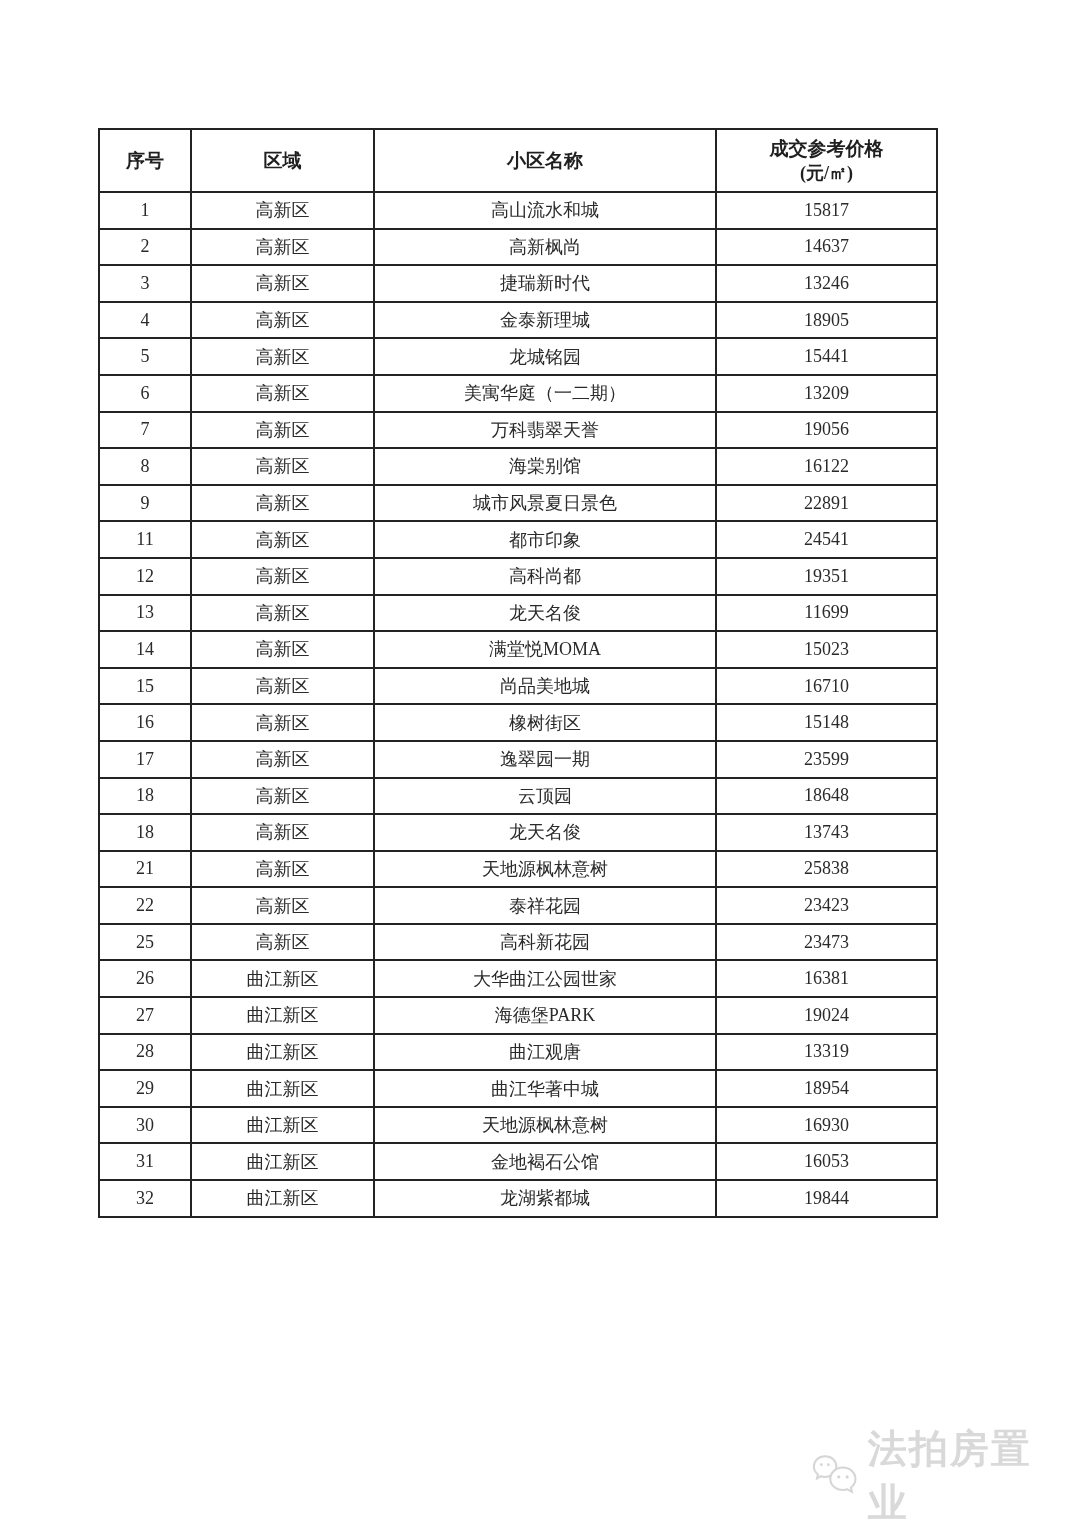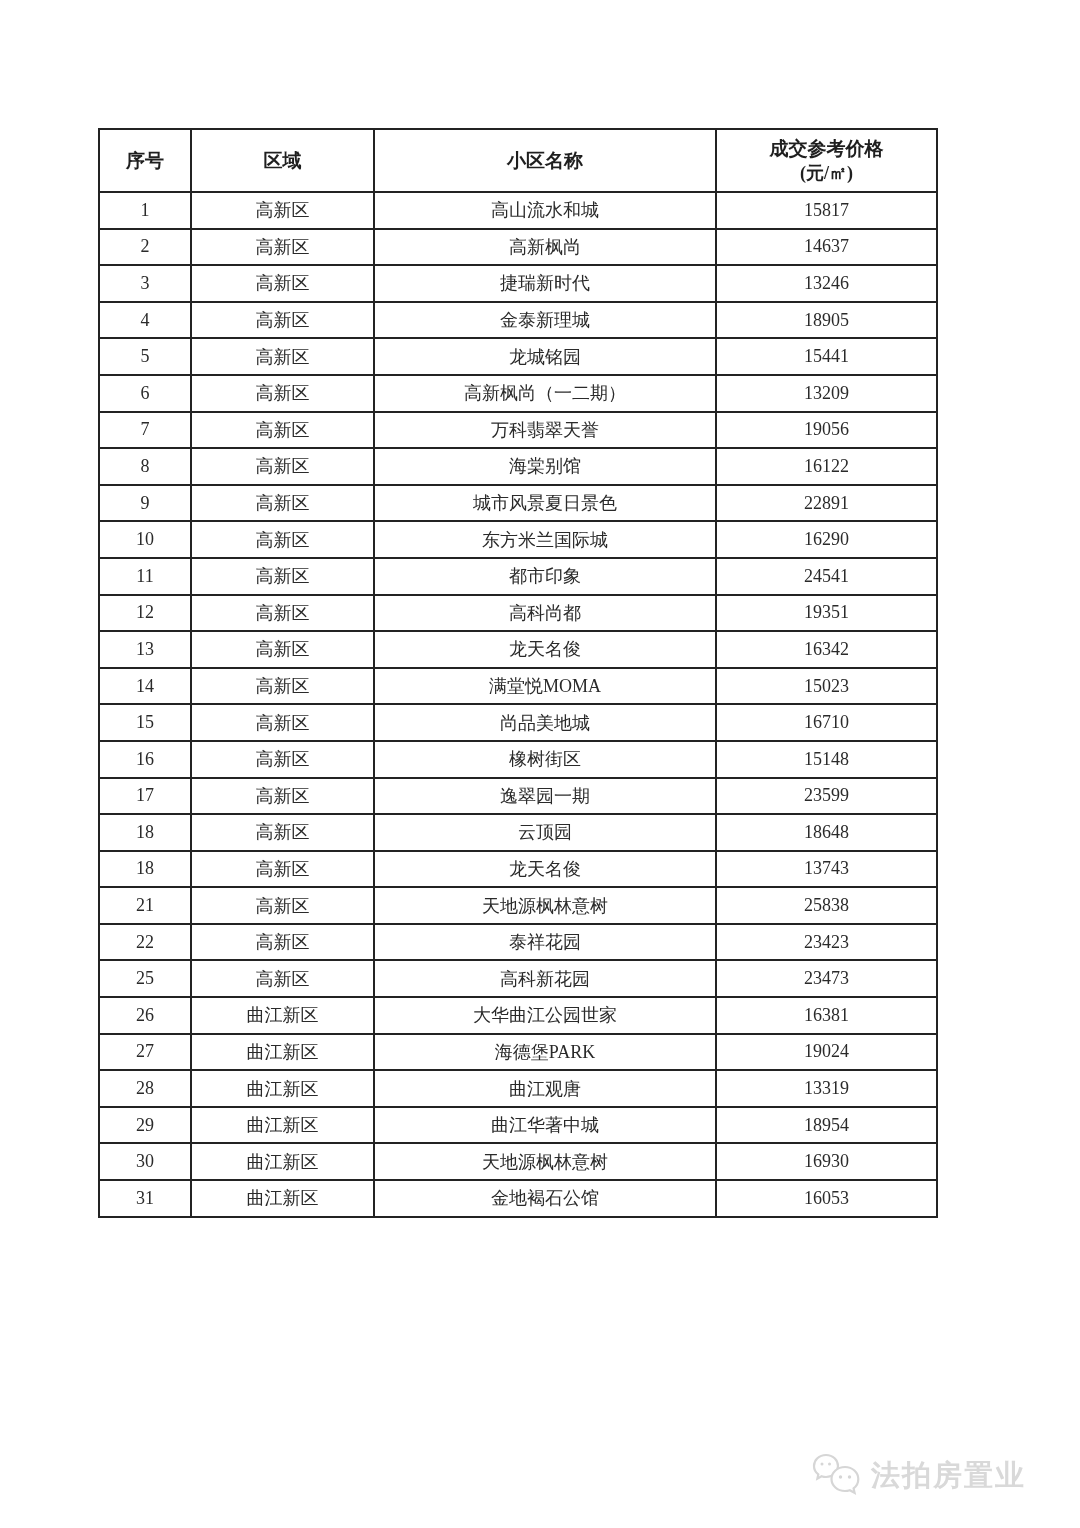--- a/index.html
+++ b/index.html
@@ -27,21 +27,21 @@
   }
   .price-table tbody td{
     height:34.6px;font-size:18px;font-weight:normal;color:#2a2a2a;
   }
   .hdr-line2{font-size:18px;}
   .watermark{
     position:absolute;left:812px;top:1448px;height:56px;
     display:flex;align-items:center;gap:7px;
     color:#d9d9d9;
     font-family:Liberation Sans, sans-serif;
-    font-size:29px;font-weight:bold;letter-spacing:2px;
+    font-size:39px;font-weight:bold;letter-spacing:2px;
     user-select:none;
   }
   .watermark svg{display:block;}
 </style>
 </head>
 <body>
 
 <div class="page">
 
   <table class="price-table">
@@ -89,21 +89,21 @@
   </tr>
         <tr>
     <td>5</td>
     <td>高新区</td>
     <td>龙城铭园</td>
     <td>15441</td>
   </tr>
         <tr>
     <td>6</td>
     <td>高新区</td>
-    <td>高新枫尚（一二期）</td>
+    <td>美寓华庭（一二期）</td>
     <td>13209</td>
   </tr>
         <tr>
     <td>7</td>
     <td>高新区</td>
     <td>万科翡翠天誉</td>
     <td>19056</td>
   </tr>
         <tr>
     <td>8</td>
@@ -111,42 +111,36 @@
     <td>海棠别馆</td>
     <td>16122</td>
   </tr>
         <tr>
     <td>9</td>
     <td>高新区</td>
     <td>城市风景夏日景色</td>
     <td>22891</td>
   </tr>
         <tr>
-    <td>10</td>
-    <td>高新区</td>
-    <td>东方米兰国际城</td>
-    <td>16290</td>
-  </tr>
-        <tr>
     <td>11</td>
     <td>高新区</td>
     <td>都市印象</td>
     <td>24541</td>
   </tr>
         <tr>
     <td>12</td>
     <td>高新区</td>
     <td>高科尚都</td>
     <td>19351</td>
   </tr>
         <tr>
     <td>13</td>
     <td>高新区</td>
     <td>龙天名俊</td>
-    <td>16342</td>
+    <td>11699</td>
   </tr>
         <tr>
     <td>14</td>
     <td>高新区</td>
     <td>满堂悦MOMA</td>
     <td>15023</td>
   </tr>
         <tr>
     <td>15</td>
     <td>高新区</td>
@@ -223,20 +217,26 @@
     <td>30</td>
     <td>曲江新区</td>
     <td>天地源枫林意树</td>
     <td>16930</td>
   </tr>
         <tr>
     <td>31</td>
     <td>曲江新区</td>
     <td>金地褐石公馆</td>
     <td>16053</td>
+  </tr>
+        <tr>
+    <td>32</td>
+    <td>曲江新区</td>
+    <td>龙湖紫都城</td>
+    <td>19844</td>
   </tr>
       </tbody>
   </table>
 
   <div class="watermark">
     <svg width="52" height="48" viewBox="0 0 52 48" aria-hidden="true">
       <g fill="#ffffff" stroke="#d6d6d6" stroke-width="2.2">
         <path d="M14 3 C7 3 2 8 2 14 c0 3.4 1.7 6.4 4.3 8.4 L5.4 26.6 9.6 24.2 c1.4 0.5 2.9 0.8 4.4 0.8 6.9 0 12-5 12-11S21 3 14 3 Z"></path>
         <path d="M33 15 c-7.6 0-13.5 5.4-13.5 12 0 6.7 5.9 12 13.5 12 1.7 0 3.3-0.3 4.8-0.8 l4.8 2.6 -1-4.4 c2.9-2.2 4.7-5.5 4.7-9.4 0-6.6-5.9-12-13.3-12 Z"></path>
       </g>

